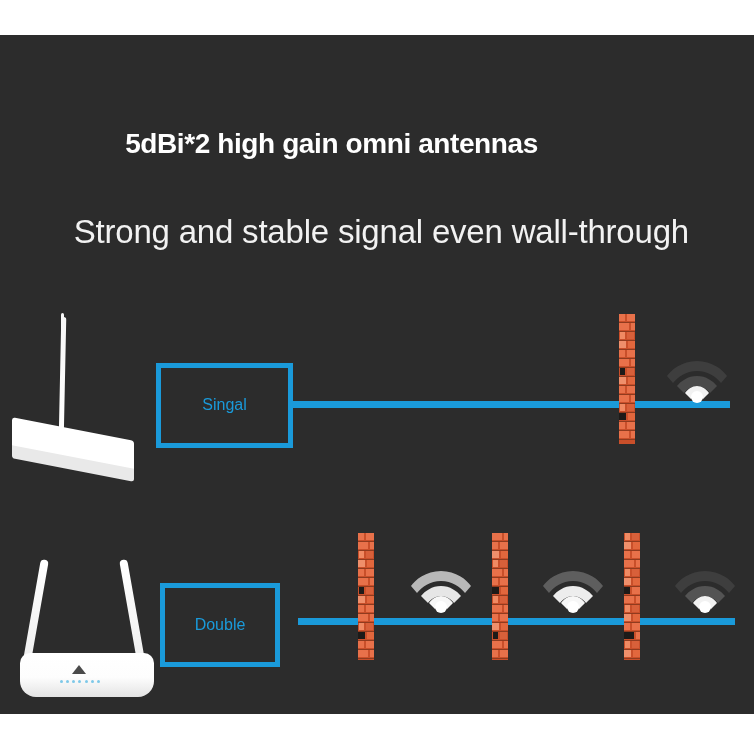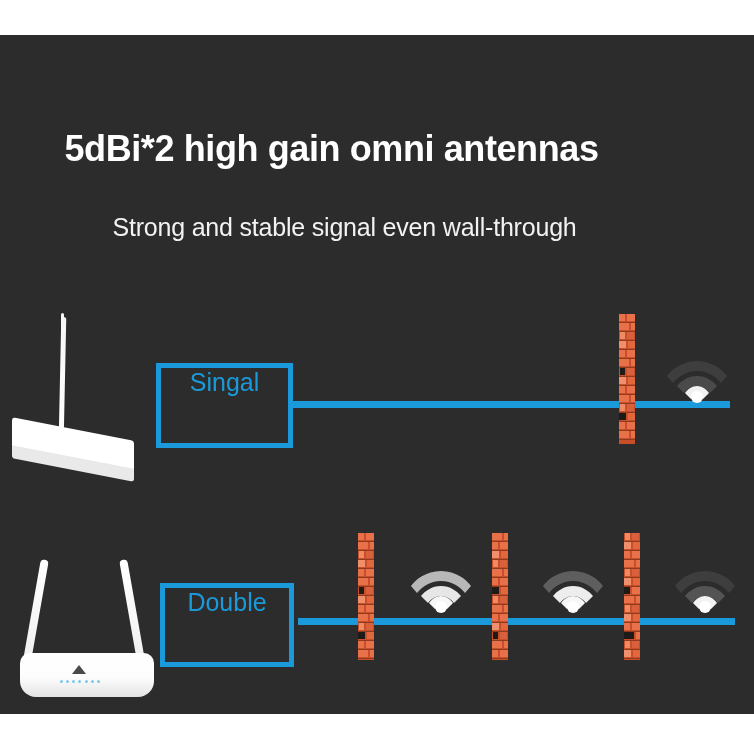--- a/index.html
+++ b/index.html
@@ -33,57 +33,57 @@
   }
 
   
   .headline {
     position: absolute;
     left: 0;
     top: 93px;
     width: 663px;
     text-align: center;
     color: #ffffff;
-    font-size: 36px;
+    font-size: 28px;
     font-weight: bold;
     letter-spacing: -0.4px;
     white-space: nowrap;
   }
   .subhead {
     position: absolute;
     left: 0;
     top: 178px;
     width: 689px;
-    text-align: center;
+    text-align: right;
     color: #f2f2f2;
-    font-size: 25px;
+    font-size: 33px;
     font-weight: normal;
     letter-spacing: -0.2px;
     white-space: nowrap;
   }
 
   
   .sig-line {
     position: absolute;
     height: 7px;
     background: #1a9ada;
   }
 
   
   .label-box {
     position: absolute;
     box-sizing: border-box;
     border: 5px solid #1a9ada;
     color: #1a9ada;
     display: flex;
-    flex-direction: column;
+    flex-direction: row;
     align-items: center;
-    justify-content: flex-start;
+    justify-content: center;
     line-height: 1.18;
-    font-size: 25px;
+    font-size: 16px;
     text-align: center;
     background: transparent;
   }
   .label-box span { display: block; }
 
   
   .wall {
     position: absolute;
     width: 16px;
     background: #c94f2a;
@@ -283,21 +283,21 @@
           <i></i>
           <i></i>
           <i></i>
           <i></i>
           <i></i>
       </div>
     </div>
 
     <div class="sig-line" style="left:298px; top:583px; width:437px;"></div>
 
-    <div class="label-box" style="left:160px; top:548px; width:134px; height:84px;">
+    <div class="label-box" style="left:160px; top:548px; width:120px; height:84px;">
       <span>Double</span>
     </div>
 
     <div class="wall" style="left:358px; top:498px; height:127px;">
       <div class="brow a"></div>
         <div class="brow b"></div>
         <div class="brow c"></div>
       <div class="brow d"></div>
         <div class="brow a"></div>
         <div class="brow b"></div>

